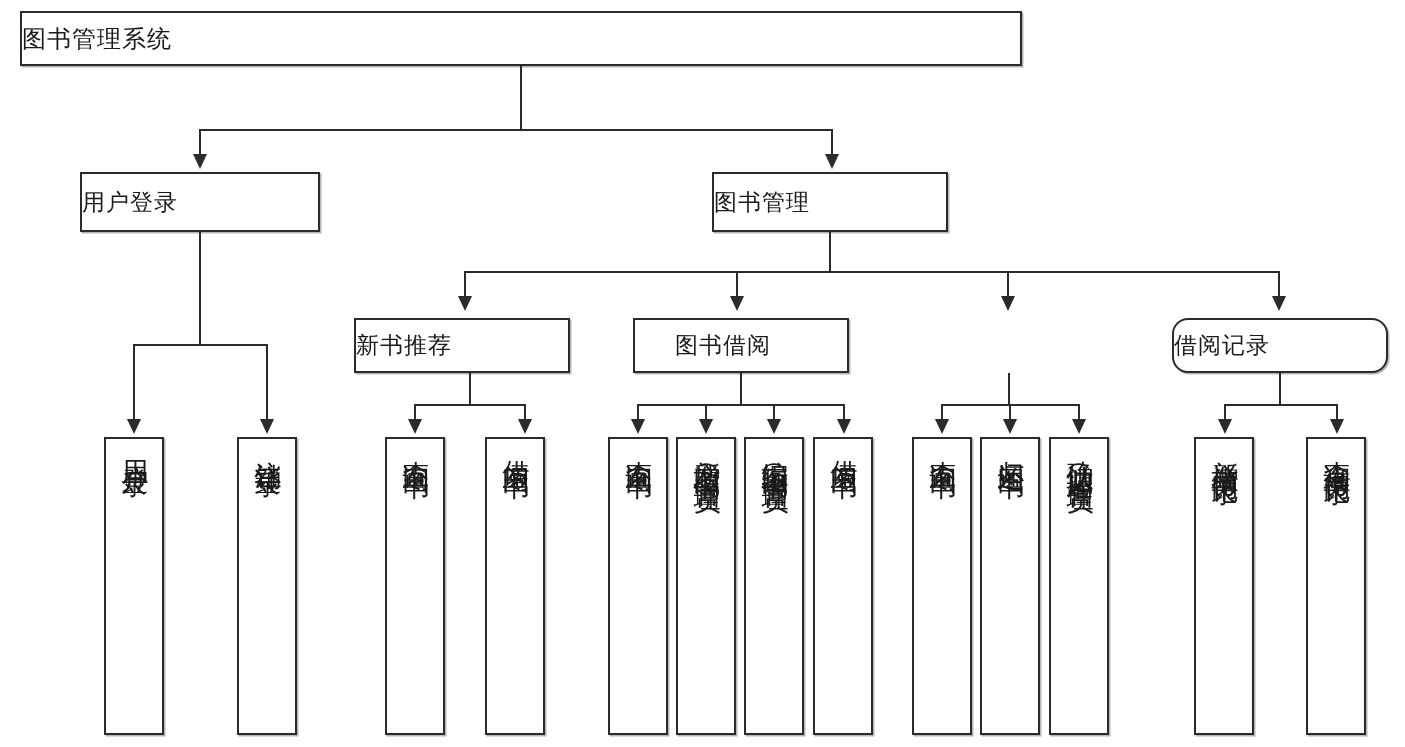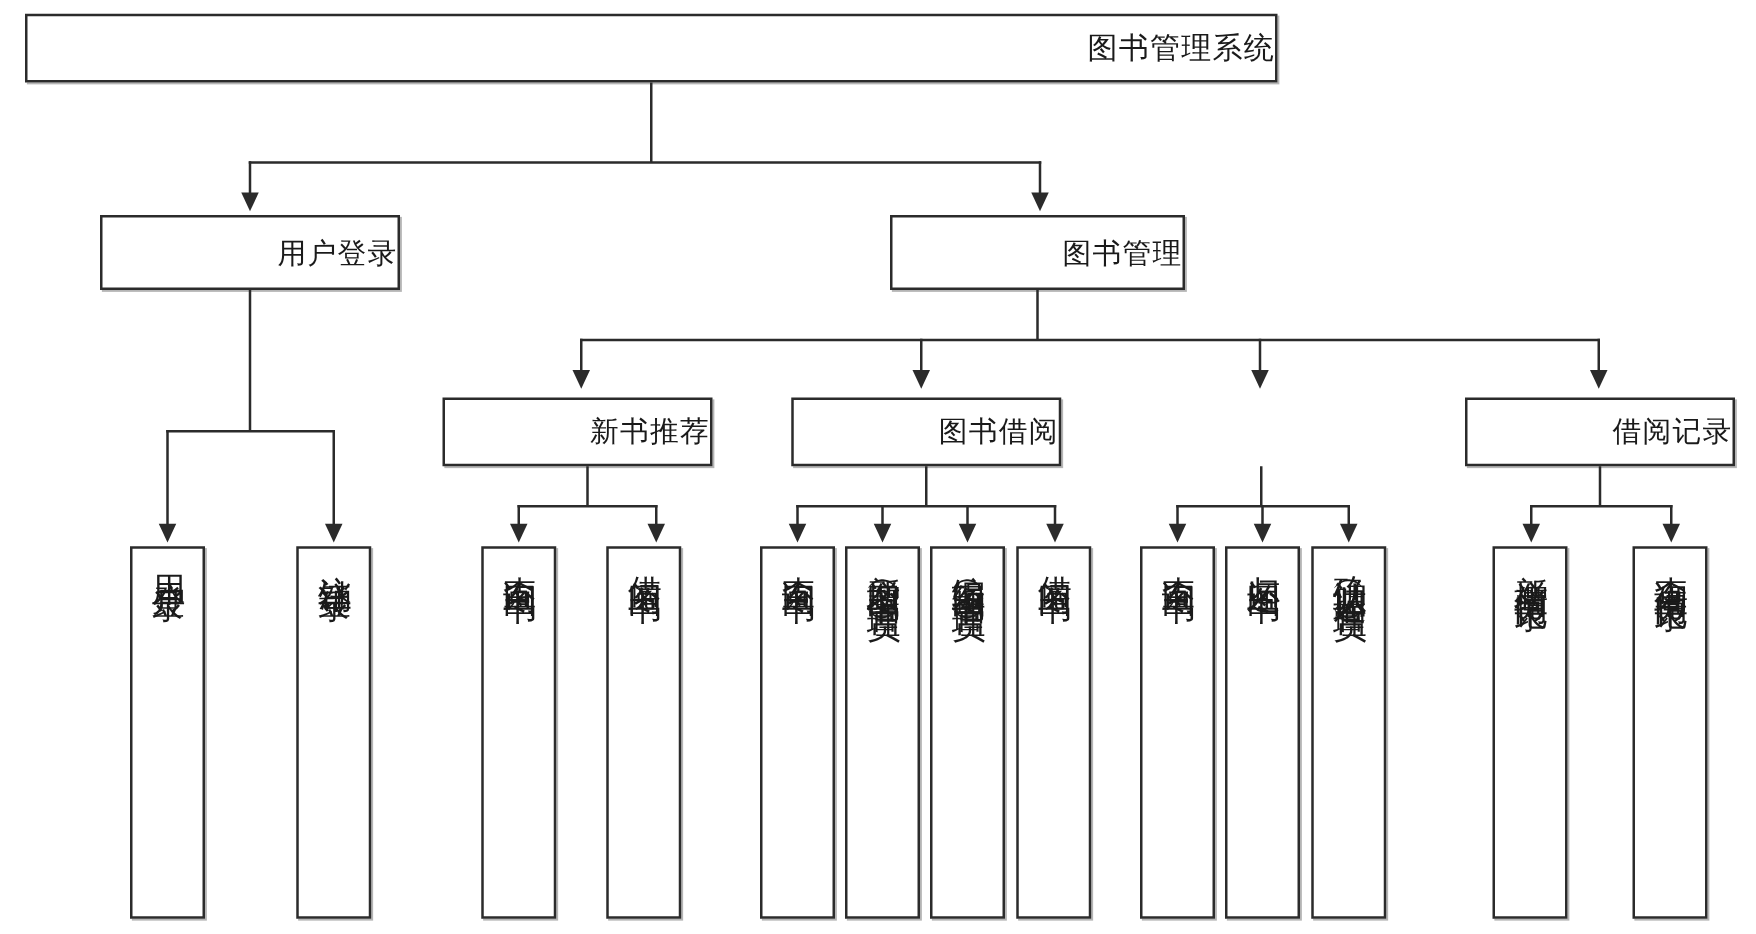--- a/index.html
+++ b/index.html
@@ -13,21 +13,21 @@
 
   
   .node{
     position:absolute;
     box-sizing:border-box;
     background:#ffffff;
     border:2px solid #2b2b2b;
     box-shadow:1.5px 1.5px 0 rgba(120,120,120,.55);
     display:flex;
     align-items:center;
-    justify-content:flex-end;
+    justify-content:flex-start;
     color:#1a1a1a;
   }
   .node .label{
     display:block;
     text-align:center;
     letter-spacing:1px;
     white-space:pre;
   }
 
   
@@ -122,26 +122,26 @@
   <div class="edge vline" style="left:1007px;top:271px;width:2px;height:27px;"></div>
   <div class="arrow" style="left:1001px;top:296px;"></div>
 
   <div class="edge vline" style="left:1278px;top:271px;width:2px;height:27px;"></div>
   <div class="arrow" style="left:1272px;top:296px;"></div>
 
   <div class="node h-node" id="n-new-book-rec" style="left:354px;top:318px;width:216px;height:55px;">
     <span class="label">新书推荐</span>
   </div>
 
-  <div class="node h-node" id="n-book-borrow" style="left:633px;top:318px;width:216px;height:55px;">
+  <div class="node h-node" id="n-book-borrow" style="left:633px;top:318px;width:216px;height:55px;padding-left:40px;">
     <span class="label">图书借阅</span>
   </div>
 
 
-  <div class="node h-node" id="n-borrow-record" style="left:1172px;top:318px;width:216px;height:55px;">
+  <div class="node h-node" id="n-borrow-record" style="left:1172px;top:318px;width:216px;height:55px;border-radius:16px;">
     <span class="label">借阅记录</span>
   </div>
 
   <div class="edge vline" style="left:469px;top:373px;width:2px;height:32px;"></div>
   <div class="edge hline" style="left:414px;top:404px;width:112px;height:2px;"></div>
   <div class="edge vline" style="left:414px;top:404px;width:2px;height:17px;"></div>
   <div class="arrow" style="left:408px;top:419px;"></div>
   <div class="edge vline" style="left:524px;top:404px;width:2px;height:17px;"></div>
   <div class="arrow" style="left:518px;top:419px;"></div>
 

